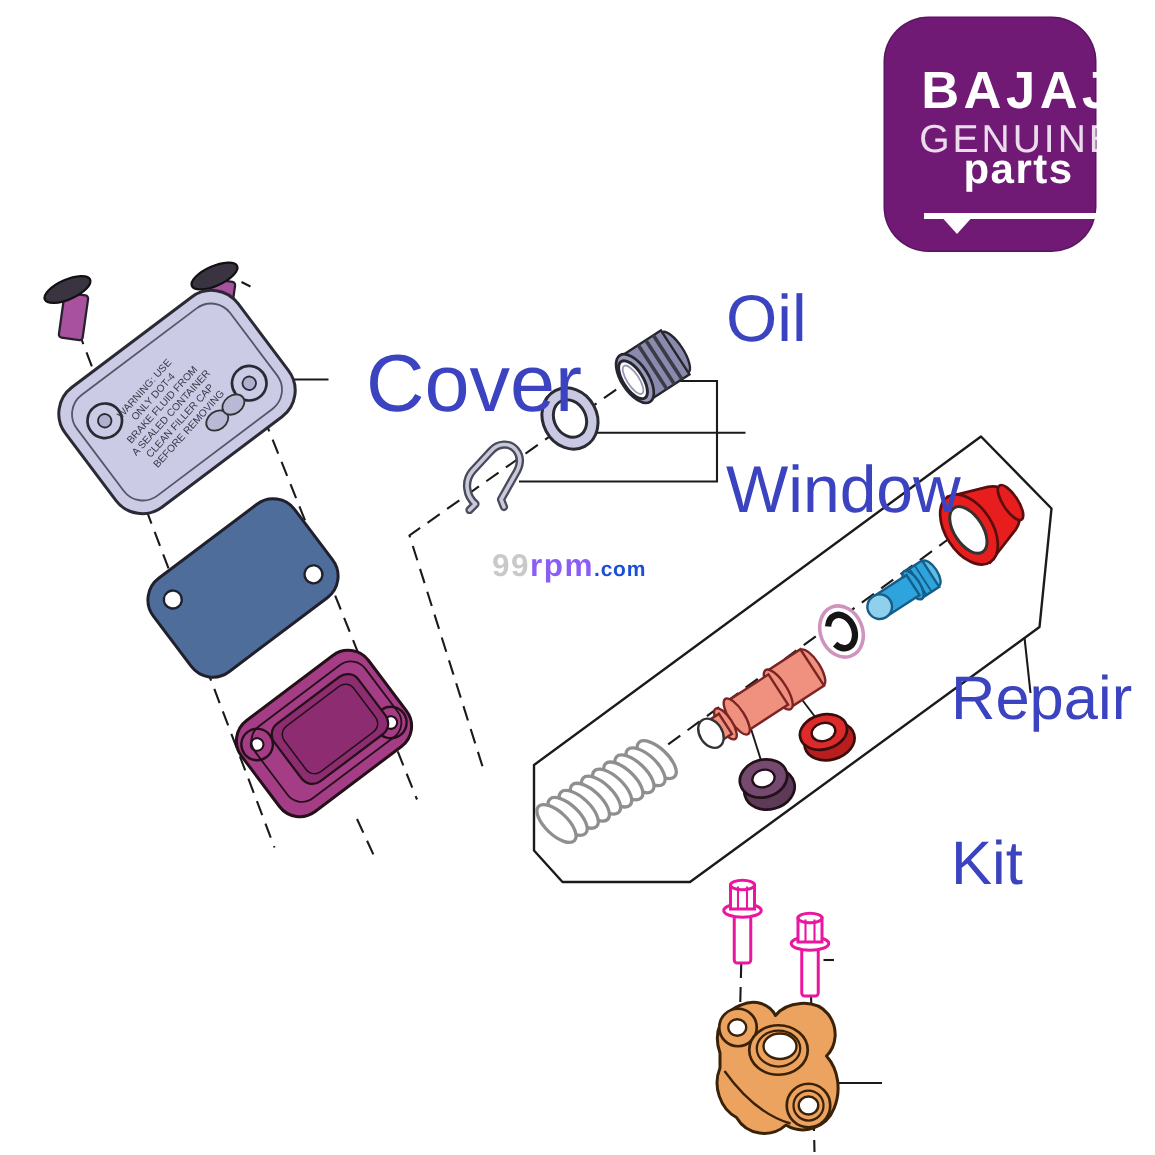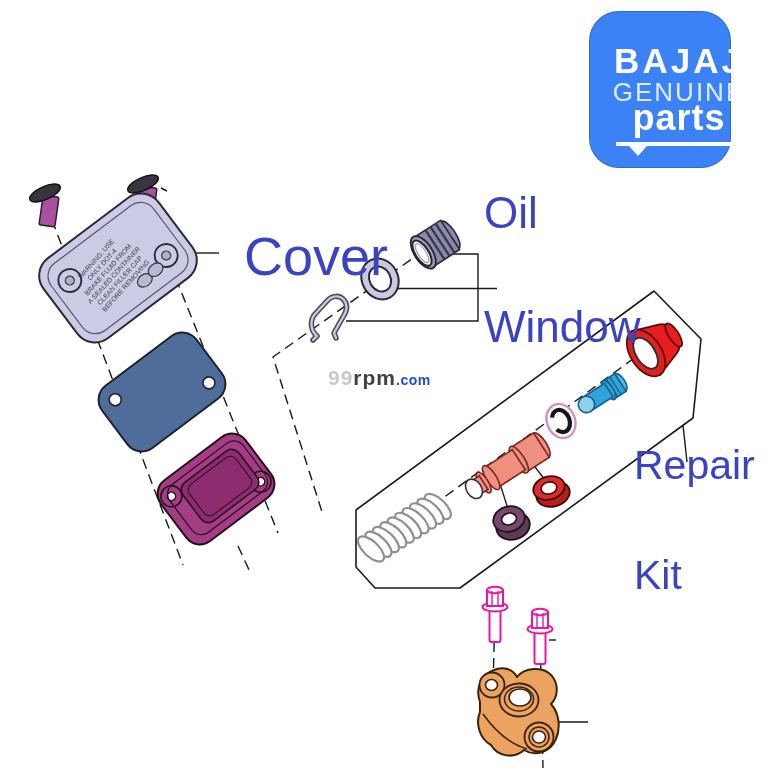--- a/index.html
+++ b/index.html
@@ -10,29 +10,29 @@
 
   .lbl{position:absolute;color:#3B43C0;line-height:1.1;white-space:pre;}
   .lbl-cover{left:244px;top:227px;font-size:54px;}
   .lbl-oil{left:484px;top:184px;font-size:44px;line-height:57px;}
   .lbl-repair{left:634px;top:438px;font-size:41px;line-height:55px;}
   .lbl-mirror{left:595px;top:646px;font-size:42px;line-height:62px;}
 
   .watermark{position:absolute;left:328px;top:366px;font-size:21px;font-weight:bold;
              letter-spacing:1px;}
   .wm-99{color:#C9C9C9;}
-  .wm-rpm{color:#404040;}
+  .wm-rpm{color:#8b5cf6;}
   .wm-com{color:#1d4ed8;font-size:14px;letter-spacing:0.5px;}
 
   .logo{position:absolute;left:589px;top:11px;width:142px;height:157px;border-radius:30px;
-        background:#3b82f6;box-shadow:inset 0 0 0 1px rgba(0,0,0,0.18);}
+        background:#701a75;box-shadow:inset 0 0 0 1px rgba(0,0,0,0.18);}
   .logo div{position:absolute;left:9px;width:162px;text-align:center;color:#fff;}
   .logo-brand{top:30px;font-size:35px;font-weight:bold;letter-spacing:3px;}
   .logo-genuine{top:66px;font-size:26px;font-weight:500;letter-spacing:2px;color:rgba(255,255,255,0.85) !important;}
-  .logo-parts{top:86px;font-size:36px;font-weight:bold;letter-spacing:1px;}
+  .logo-parts{top:86px;font-size:28px;font-weight:bold;letter-spacing:1px;}
   .logo-underline{top:131px !important;left:27px !important;width:140px !important;height:4px;background:#fff;}
   .logo-arrow{top:135px !important;left:40px !important;width:0 !important;height:0;
               border-left:9px solid transparent;border-right:9px solid transparent;border-top:10px solid #fff;}
 </style>
 </head>
 <body>
 
 <div class="stage">
 
 <svg width="770" height="770" viewBox="0 0 770 770">

